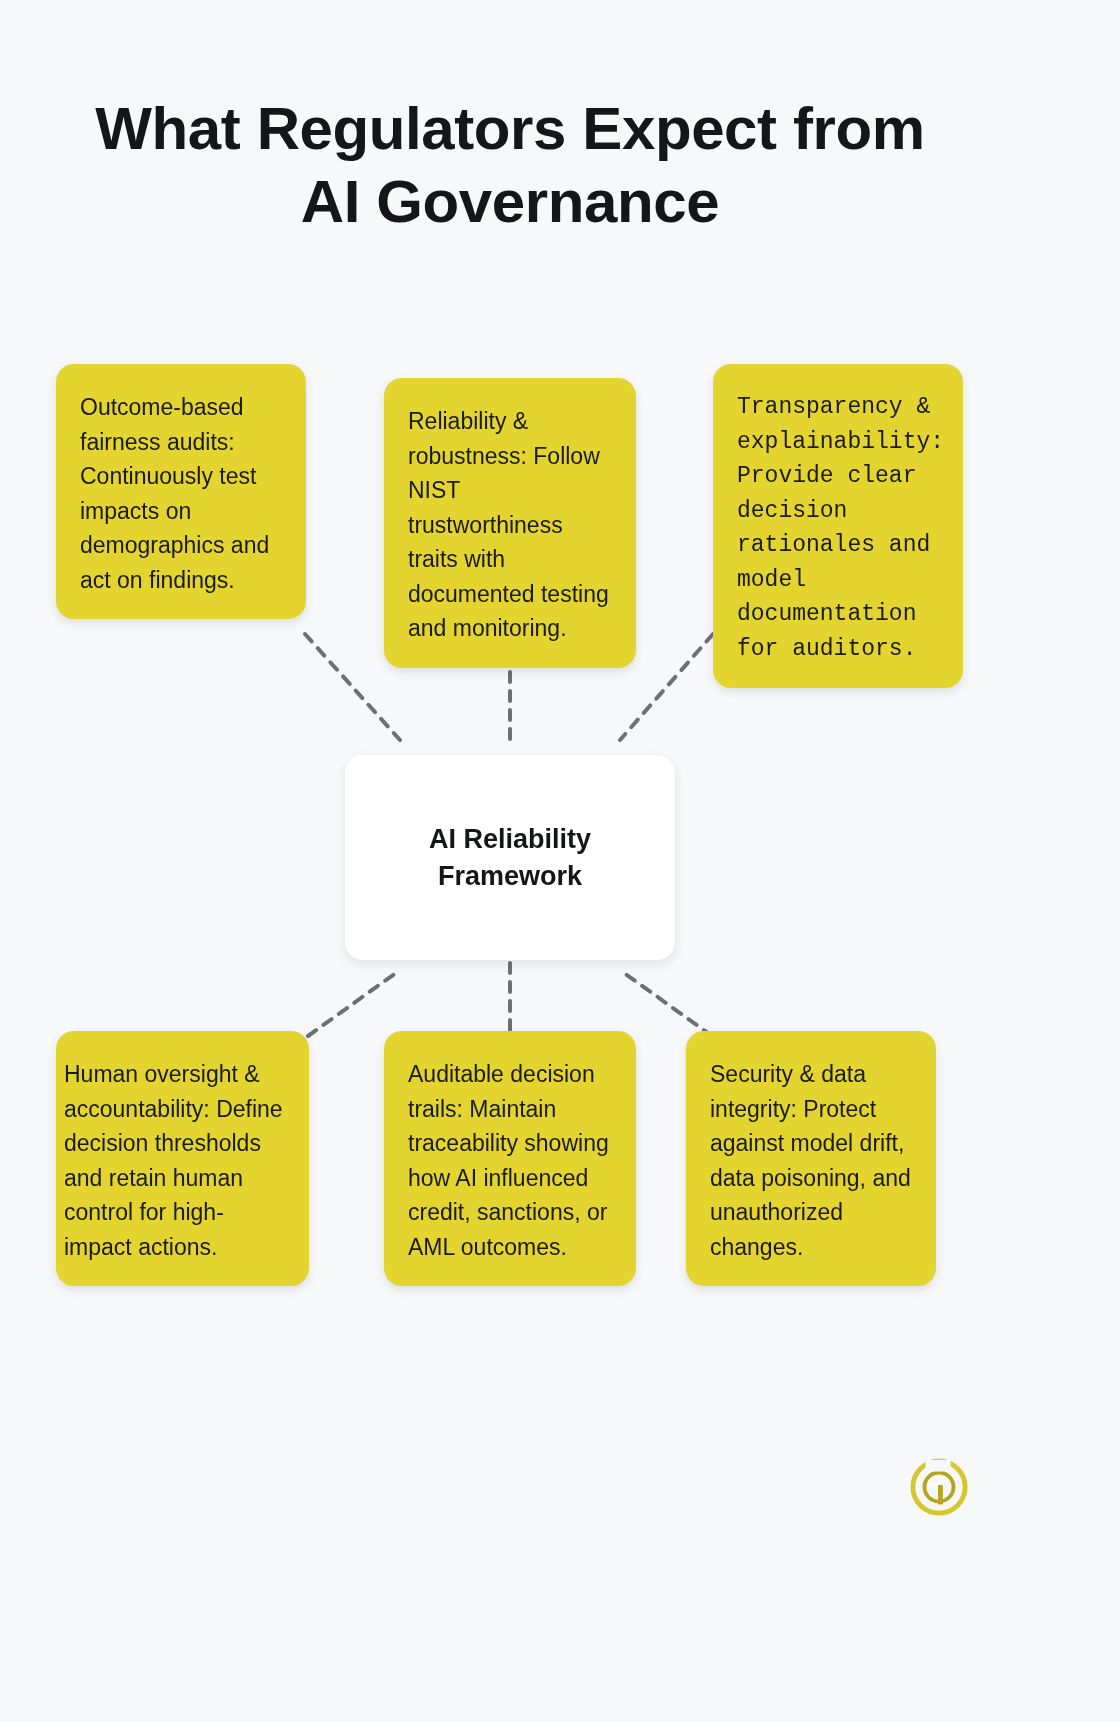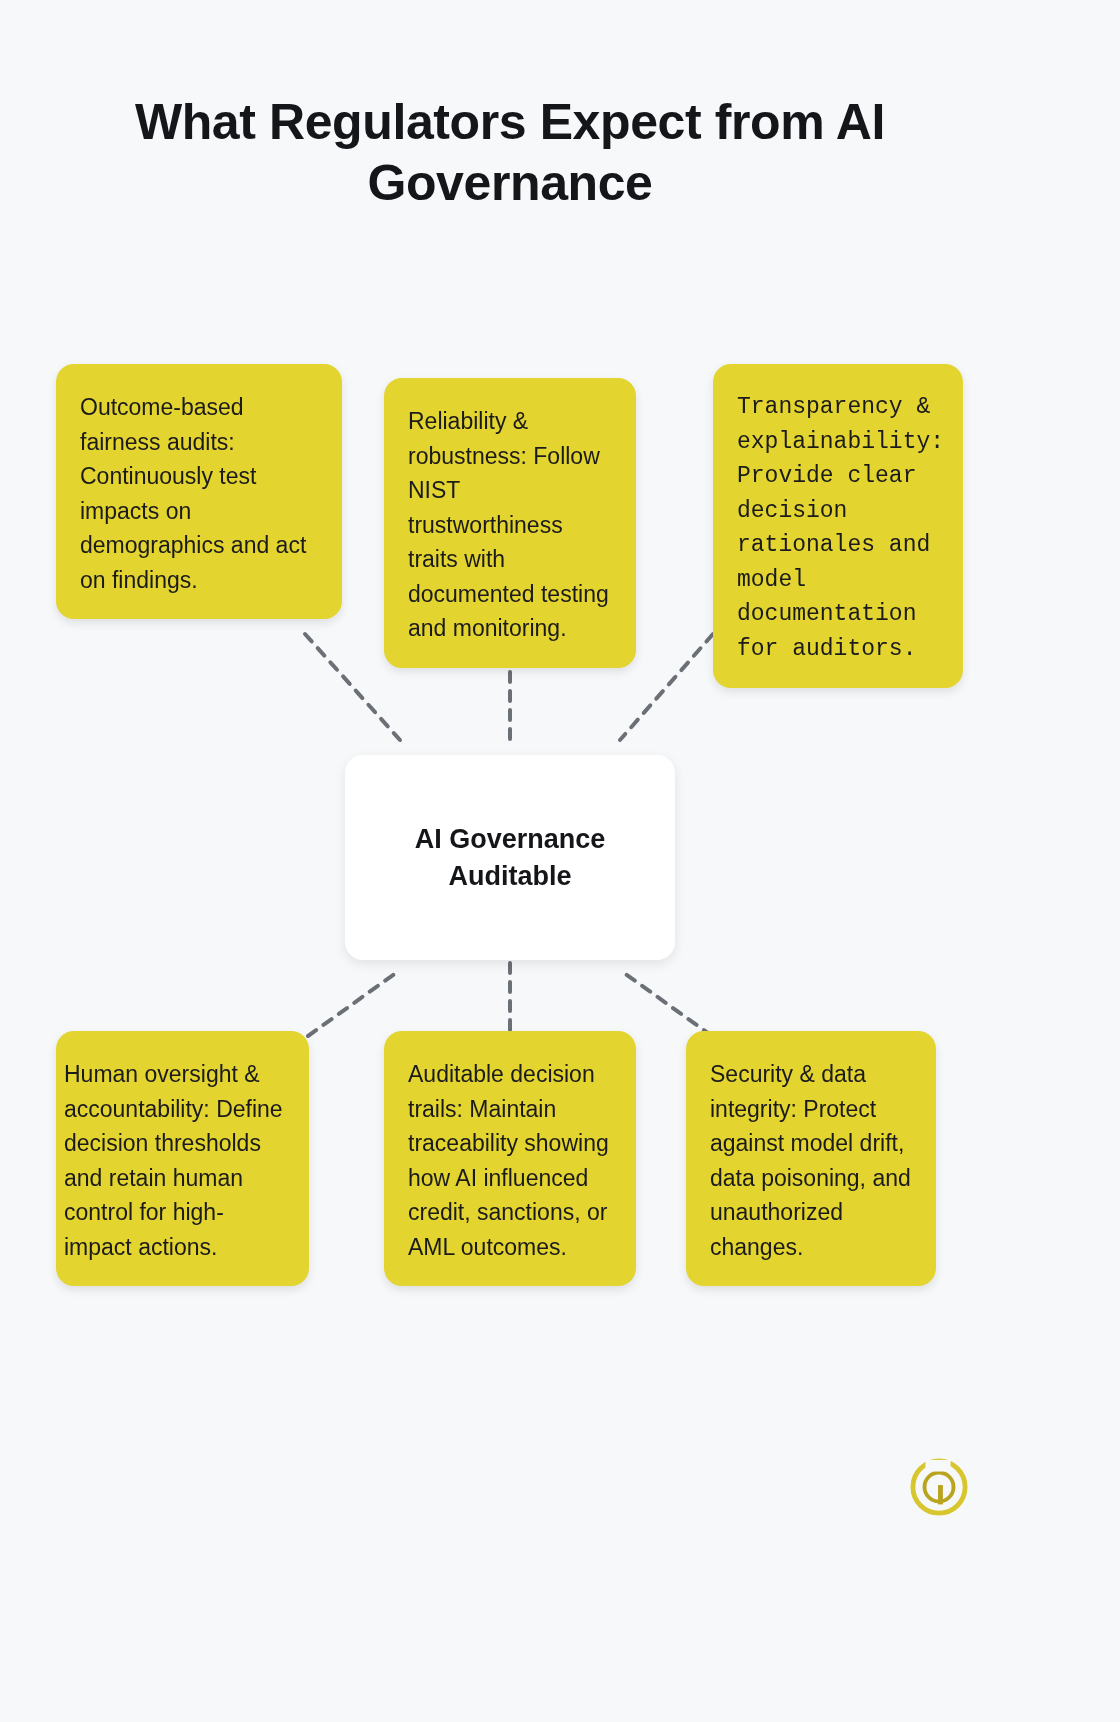--- a/index.html
+++ b/index.html
@@ -18,21 +18,21 @@
     position: relative;
     width: 1020px;
     height: 1568px;
   }
   .title {
     position: absolute;
     top: 92px;
     left: 70px;
     width: 880px;
     text-align: center;
-    font-size: 50px;
+    font-size: 60px;
     line-height: 1.22;
     font-weight: bold;
     color: #15161a;
     letter-spacing: -0.4px;
   }
   
   .connectors {
     position: absolute;
     left: 0;
     top: 0;
@@ -69,21 +69,21 @@
     justify-content: center;
     text-align: center;
     font-size: 27px;
     font-weight: bold;
     color: #15161a;
     line-height: 1.35;
     box-sizing: border-box;
     padding: 0 26px;
   }
   
-  #card-0 { left: 56px;  top: 364px; width: 286px; }
+  #card-0 { left: 56px;  top: 364px; width: 250px; }
   #card-1 { left: 384px; top: 378px; width: 252px; }
   #card-2 { left: 713px; top: 364px; width: 250px; font-family: Liberation Mono, monospace; }
   #card-3 { left: 56px;  top: 1031px; width: 253px; padding-left: 8px; }
   #card-4 { left: 384px; top: 1031px; width: 252px; }
   #card-5 { left: 686px; top: 1031px; width: 250px; }
 
   .logo {
     position: absolute;
     right: 52px;
     bottom: 52px;
@@ -127,21 +127,21 @@
 
   <div class="card" id="card-4">
     <span class="txt">Auditable decision trails: Maintain traceability showing how AI influenced credit, sanctions, or AML outcomes.</span>
   </div>
 
   <div class="card" id="card-5">
     <span class="txt">Security &amp; data integrity: Protect against model drift, data poisoning, and unauthorized changes.</span>
   </div>
 
   <div class="center-node">
-    <span>AI Governance Auditable</span>
+    <span>AI Reliability Framework</span>
   </div>
 
   <svg class="logo" viewBox="0 0 60 60">
     <circle cx="30" cy="30" r="27" fill="none" stroke="#d8c62e" stroke-width="5"></circle>
     <circle cx="30" cy="30" r="15" fill="none" stroke="#b9a41f" stroke-width="4"></circle>
     <rect x="29" y="28" width="5" height="20" fill="#b9a41f"></rect>
     <rect x="16" y="2" width="26" height="12" fill="#f7f8fa"></rect>
   </svg>
 
 </div>

